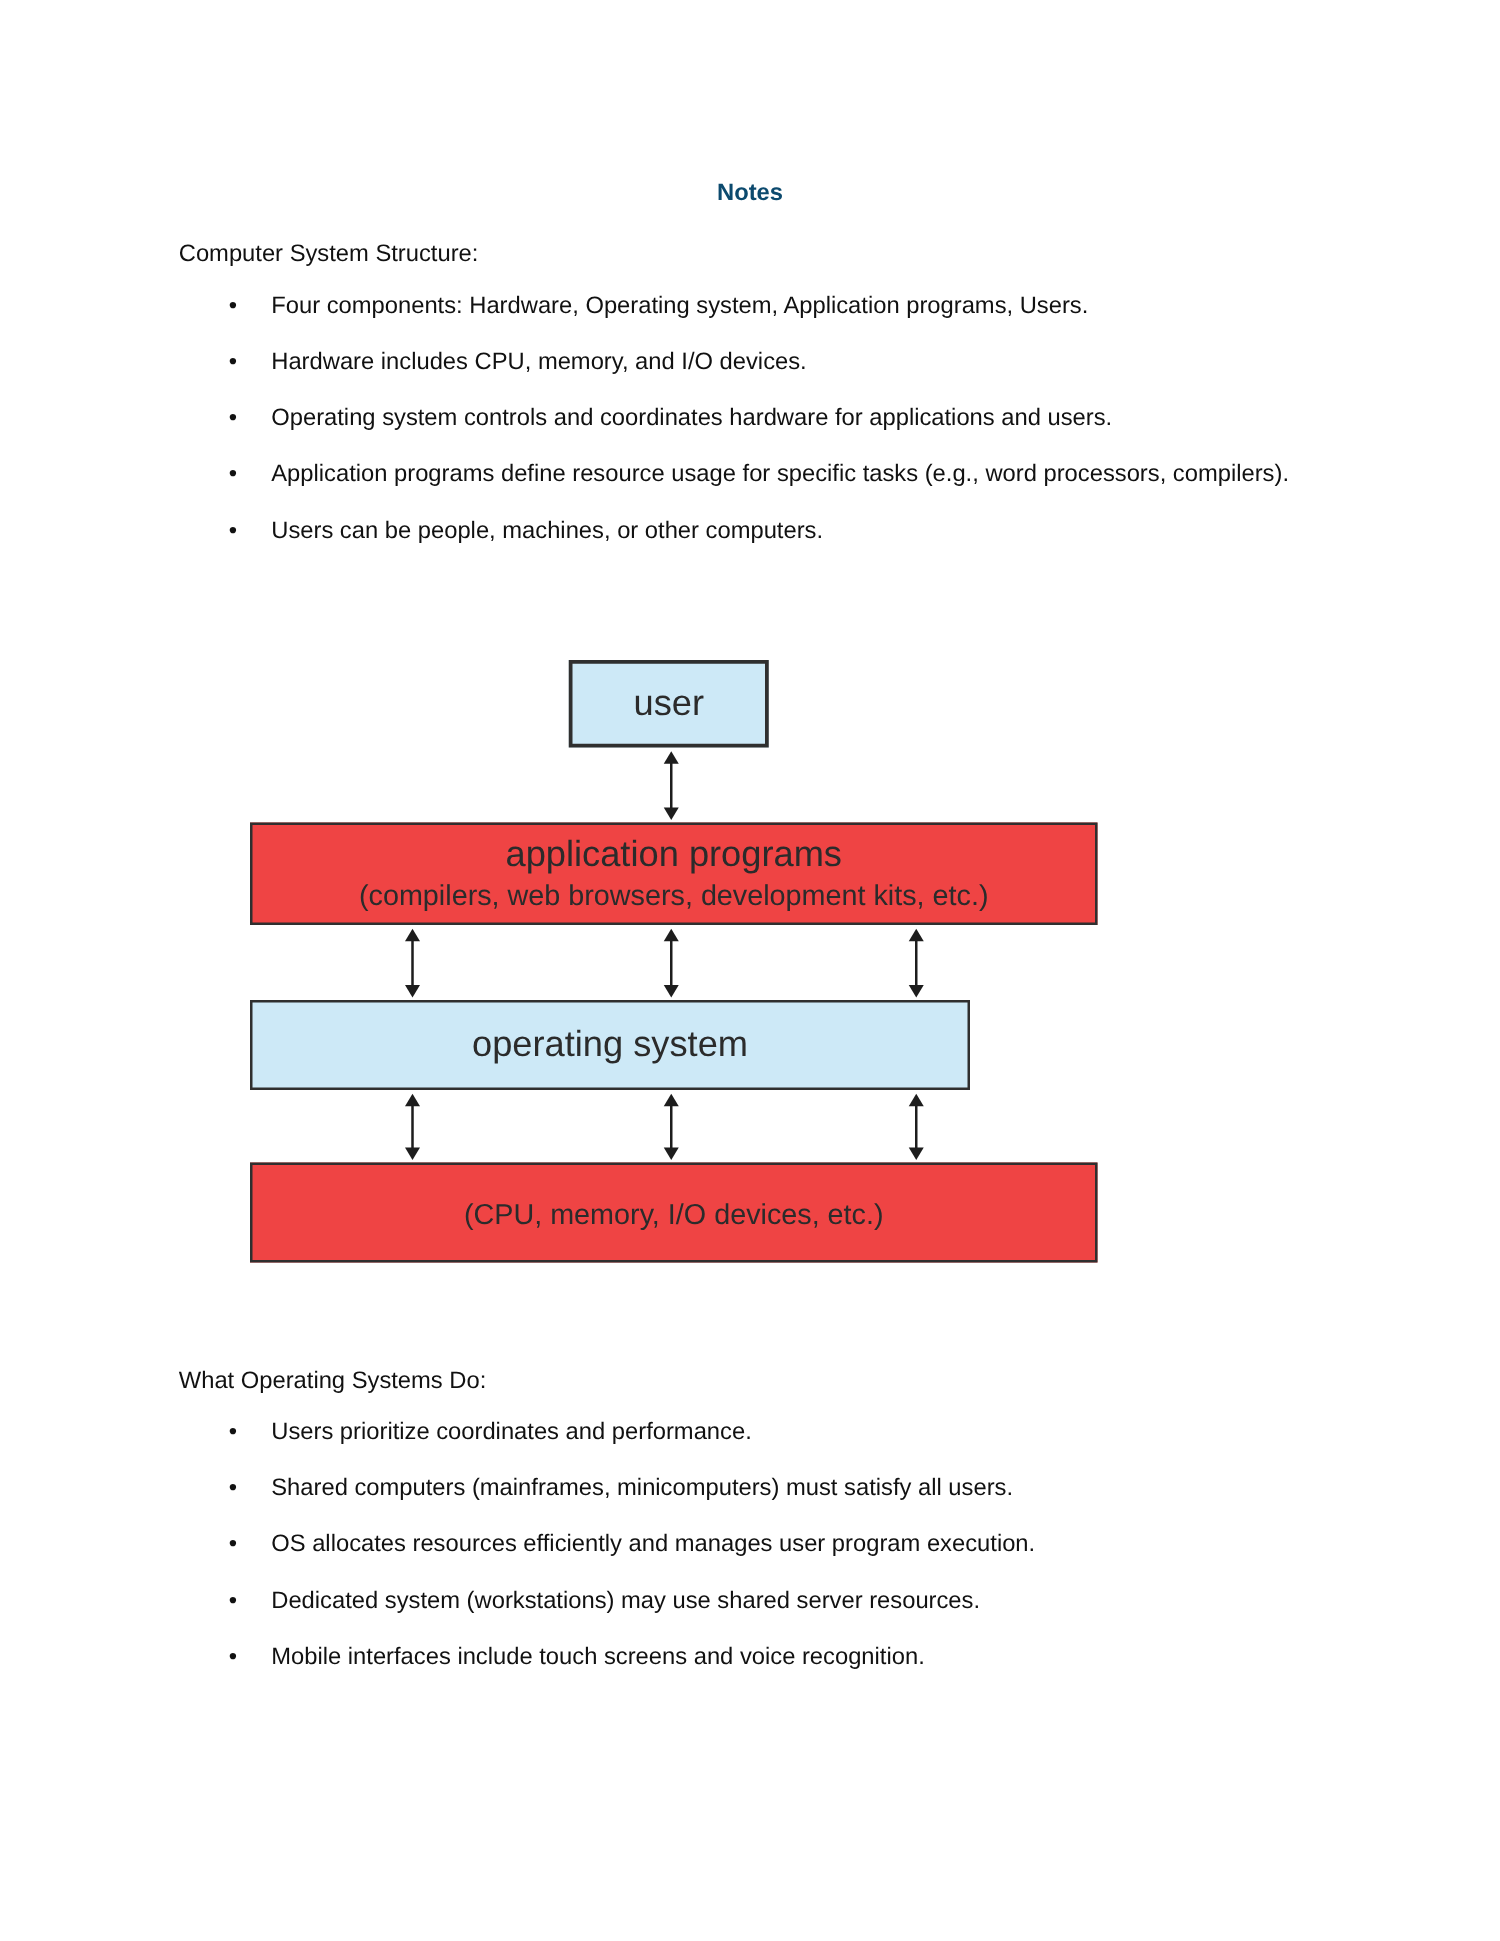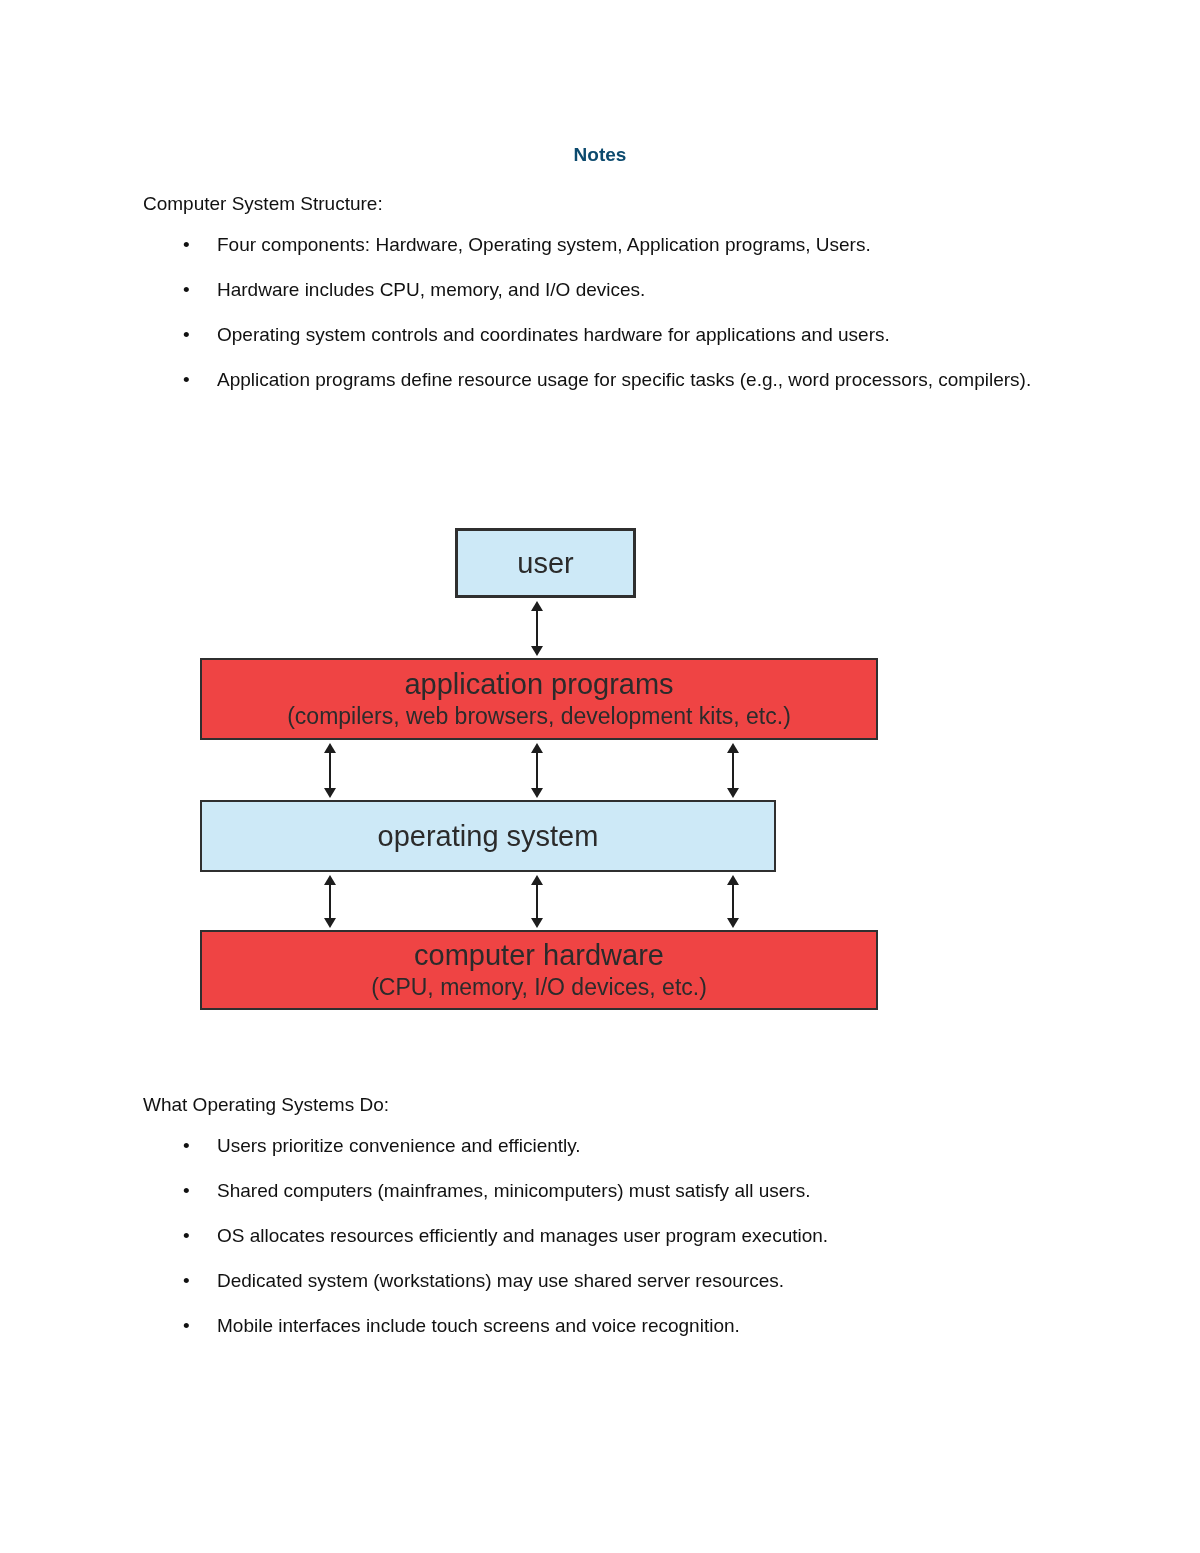--- a/index.html
+++ b/index.html
@@ -75,21 +75,21 @@
     box-sizing: border-box;
     border: 2px solid #2f2f2f;
     display: flex;
     flex-direction: column;
     align-items: center;
     justify-content: center;
     text-align: center;
   }
   .fill-blue { background: #cde9f7; }
   .fill-gray { background: #ef4444; }
-  .user-box  { left: 255px; top: 0;     width: 181px; height: 70px; border-width: 3px; }
+  .user-box  { left: 255px; top: 0;     width: 160px; height: 70px; border-width: 3px; }
   .app-box   { left: 0;     top: 130px; width: 678px; height: 82px; }
   .os-box    { left: 0;     top: 272px; width: 576px; height: 72px; }
   .hw-box    { left: 0;     top: 402px; width: 678px; height: 80px; }
   .box-title { font-size: 29px; line-height: 1.12; }
   .box-sub   { font-size: 23px; line-height: 1.12; margin-top: 3px; }
 
   .varrow {
     position: absolute;
     width: 2px;
     background: #1d1d1d;
@@ -119,20 +119,21 @@
 
   <h1 class="doc-title">Notes</h1>
 
   <section class="text-block s1">
     <p class="heading">Computer System Structure:</p>
     <ul class="bullets">
       <li>Four components: Hardware, Operating system, Application programs, Users.</li>
       <li>Hardware includes CPU, memory, and I/O devices.</li>
       <li>Operating system controls and coordinates hardware for applications and users.</li>
       <li>Application programs define resource usage for specific tasks (e.g., word processors, compilers).</li>
+      <li>Users can be people, machines, or other computers.</li>
     </ul>
   </section>
 
   <div class="diagram">
 
     <div class="dbox fill-blue user-box">
       <div class="box-title">user</div>
     </div>
 
     <div class="varrow a-user"></div>
@@ -148,30 +149,29 @@
 
     <div class="dbox fill-blue os-box">
       <div class="box-title">operating system</div>
     </div>
 
     <div class="varrow r2 c1"></div>
     <div class="varrow r2 c2"></div>
     <div class="varrow r2 c3"></div>
 
     <div class="dbox fill-gray hw-box">
-      <div class="box-title">computer hardware</div>
       <div class="box-sub">(CPU, memory, I/O devices, etc.)</div>
     </div>
 
   </div>
 
   <section class="text-block s2">
     <p class="heading">What Operating Systems Do:</p>
     <ul class="bullets">
-      <li>Users prioritize convenience and efficiently.</li>
+      <li>Users prioritize coordinates and performance.</li>
       <li>Shared computers (mainframes, minicomputers) must satisfy all users.</li>
       <li>OS allocates resources efficiently and manages user program execution.</li>
       <li>Dedicated system (workstations) may use shared server resources.</li>
       <li>Mobile interfaces include touch screens and voice recognition.</li>
     </ul>
   </section>
 
 </div>
 
 </body></html>

